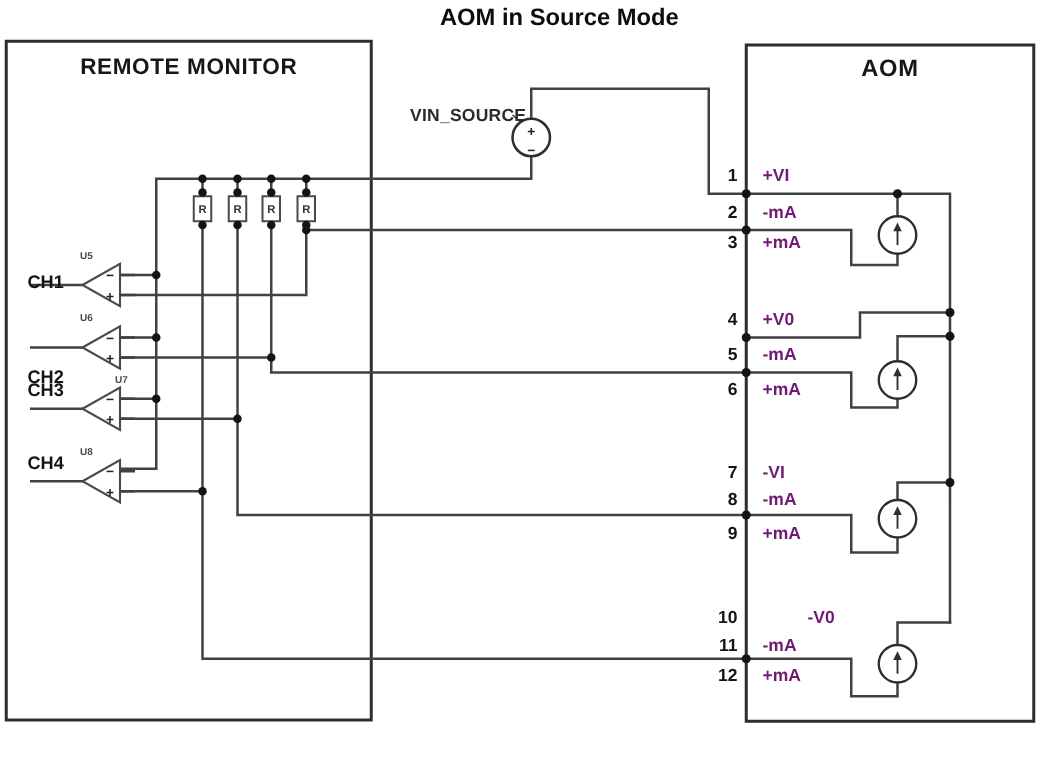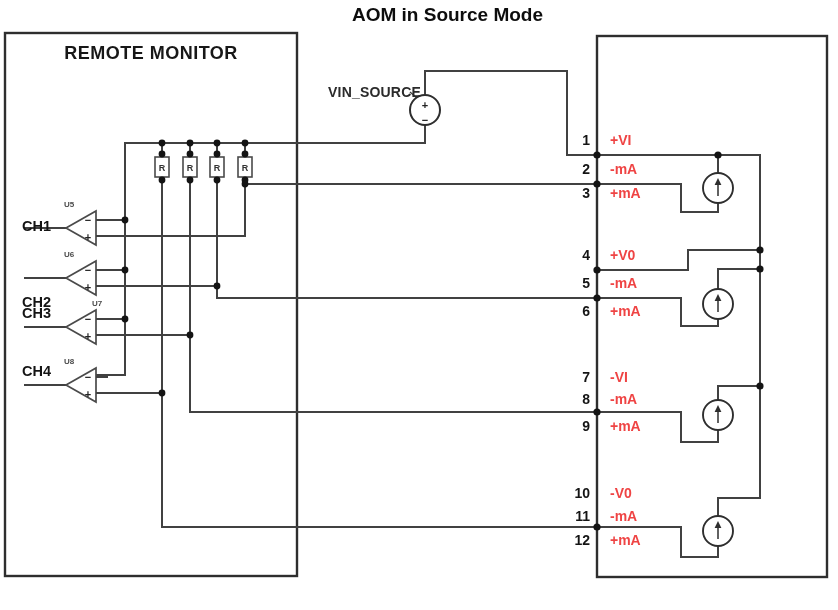--- a/index.html
+++ b/index.html
@@ -10,21 +10,21 @@
   .stage svg{position:absolute;left:0;top:0;}
   .abs{position:absolute;white-space:nowrap;}
   .main-title{left:290px;top:4px;width:315px;text-align:center;font-size:19px;font-weight:bold;color:#0d0d0d;}
   .rm-title{left:5px;top:43px;width:292px;text-align:center;font-size:18px;font-weight:bold;letter-spacing:.5px;color:#171717;}
   .aom-title{left:597px;top:45px;width:230px;text-align:center;font-size:19px;font-weight:bold;letter-spacing:.5px;color:#171717;}
   .vin-label{left:328px;top:84px;width:84px;text-align:right;font-size:14px;font-weight:bold;color:#2b2b2b;letter-spacing:.2px;}
   .note{left:110px;top:588px;width:220px;text-align:center;font-size:15.5px;font-weight:bold;color:#1c1c1c;}
   .ch-label{width:42px;font-size:14.5px;font-weight:bold;color:#141414;}
   .u-ref{width:22px;font-size:8px;font-weight:bold;color:#4a4a4a;}
   .pin-num{left:558px;width:32px;text-align:right;font-size:14px;font-weight:bold;color:#141414;}
-  .pin-label{left:610px;width:70px;text-align:left;font-size:14px;font-weight:bold;color:#ef4444;}
+  .pin-label{left:610px;width:70px;text-align:left;font-size:14px;font-weight:bold;color:#701a75;}
 </style>
 </head>
 <body>
 
 <div class="stage">
 
   <svg width="838" height="610" viewBox="0 0 838 610">
 
     <rect x="5" y="33" width="292" height="543" fill="none" stroke="#2e2e2e" stroke-width="2.4"></rect>
     <rect x="597" y="36" width="230" height="541" fill="none" stroke="#2e2e2e" stroke-width="2.4"></rect>
@@ -168,20 +168,21 @@
         <circle cx="597" cy="527" r="3.6"></circle>
       <circle cx="718" cy="155" r="3.6"></circle>
       <circle cx="760" cy="250" r="3.6"></circle>
         <circle cx="760" cy="269" r="3.6"></circle>
         <circle cx="760" cy="386" r="3.6"></circle>
     </g>
   </svg>
 
   <div class="abs main-title">AOM in Source Mode</div>
   <div class="abs rm-title">REMOTE MONITOR</div>
+  <div class="abs aom-title">AOM</div>
   <div class="abs vin-label">VIN_SOURCE</div>
 
   <div class="abs ch-label" style="left:22px;top:206px;margin-top:12px;">CH1</div>
   <div class="abs u-ref" style="left:64px;top:200px;">U5</div>
   <div class="abs ch-label" style="left:22px;top:256px;margin-top:38px;">CH2</div>
   <div class="abs u-ref" style="left:64px;top:250px;">U6</div>
   <div class="abs ch-label" style="left:22px;top:305px;">CH3</div>
   <div class="abs u-ref" style="left:64px;top:299px;padding-left:28px;">U7</div>
   <div class="abs ch-label" style="left:22px;top:363px;">CH4</div>
   <div class="abs u-ref" style="left:64px;top:357px;">U8</div>
@@ -198,19 +199,19 @@
   <div class="abs pin-label" style="top:275px;">-mA</div>
   <div class="abs pin-num" style="top:303px;">6</div>
   <div class="abs pin-label" style="top:303px;">+mA</div>
   <div class="abs pin-num" style="top:369px;">7</div>
   <div class="abs pin-label" style="top:369px;">-VI</div>
   <div class="abs pin-num" style="top:391px;">8</div>
   <div class="abs pin-label" style="top:391px;">-mA</div>
   <div class="abs pin-num" style="top:418px;">9</div>
   <div class="abs pin-label" style="top:418px;">+mA</div>
   <div class="abs pin-num" style="top:485px;">10</div>
-  <div class="abs pin-label" style="top:485px;">-V0</div>
+  <div class="abs pin-label" style="top:485px;margin-left:36px;">-V0</div>
   <div class="abs pin-num" style="top:508px;">11</div>
   <div class="abs pin-label" style="top:508px;">-mA</div>
   <div class="abs pin-num" style="top:532px;">12</div>
   <div class="abs pin-label" style="top:532px;">+mA</div>
 
 </div>
 
 </body></html>

